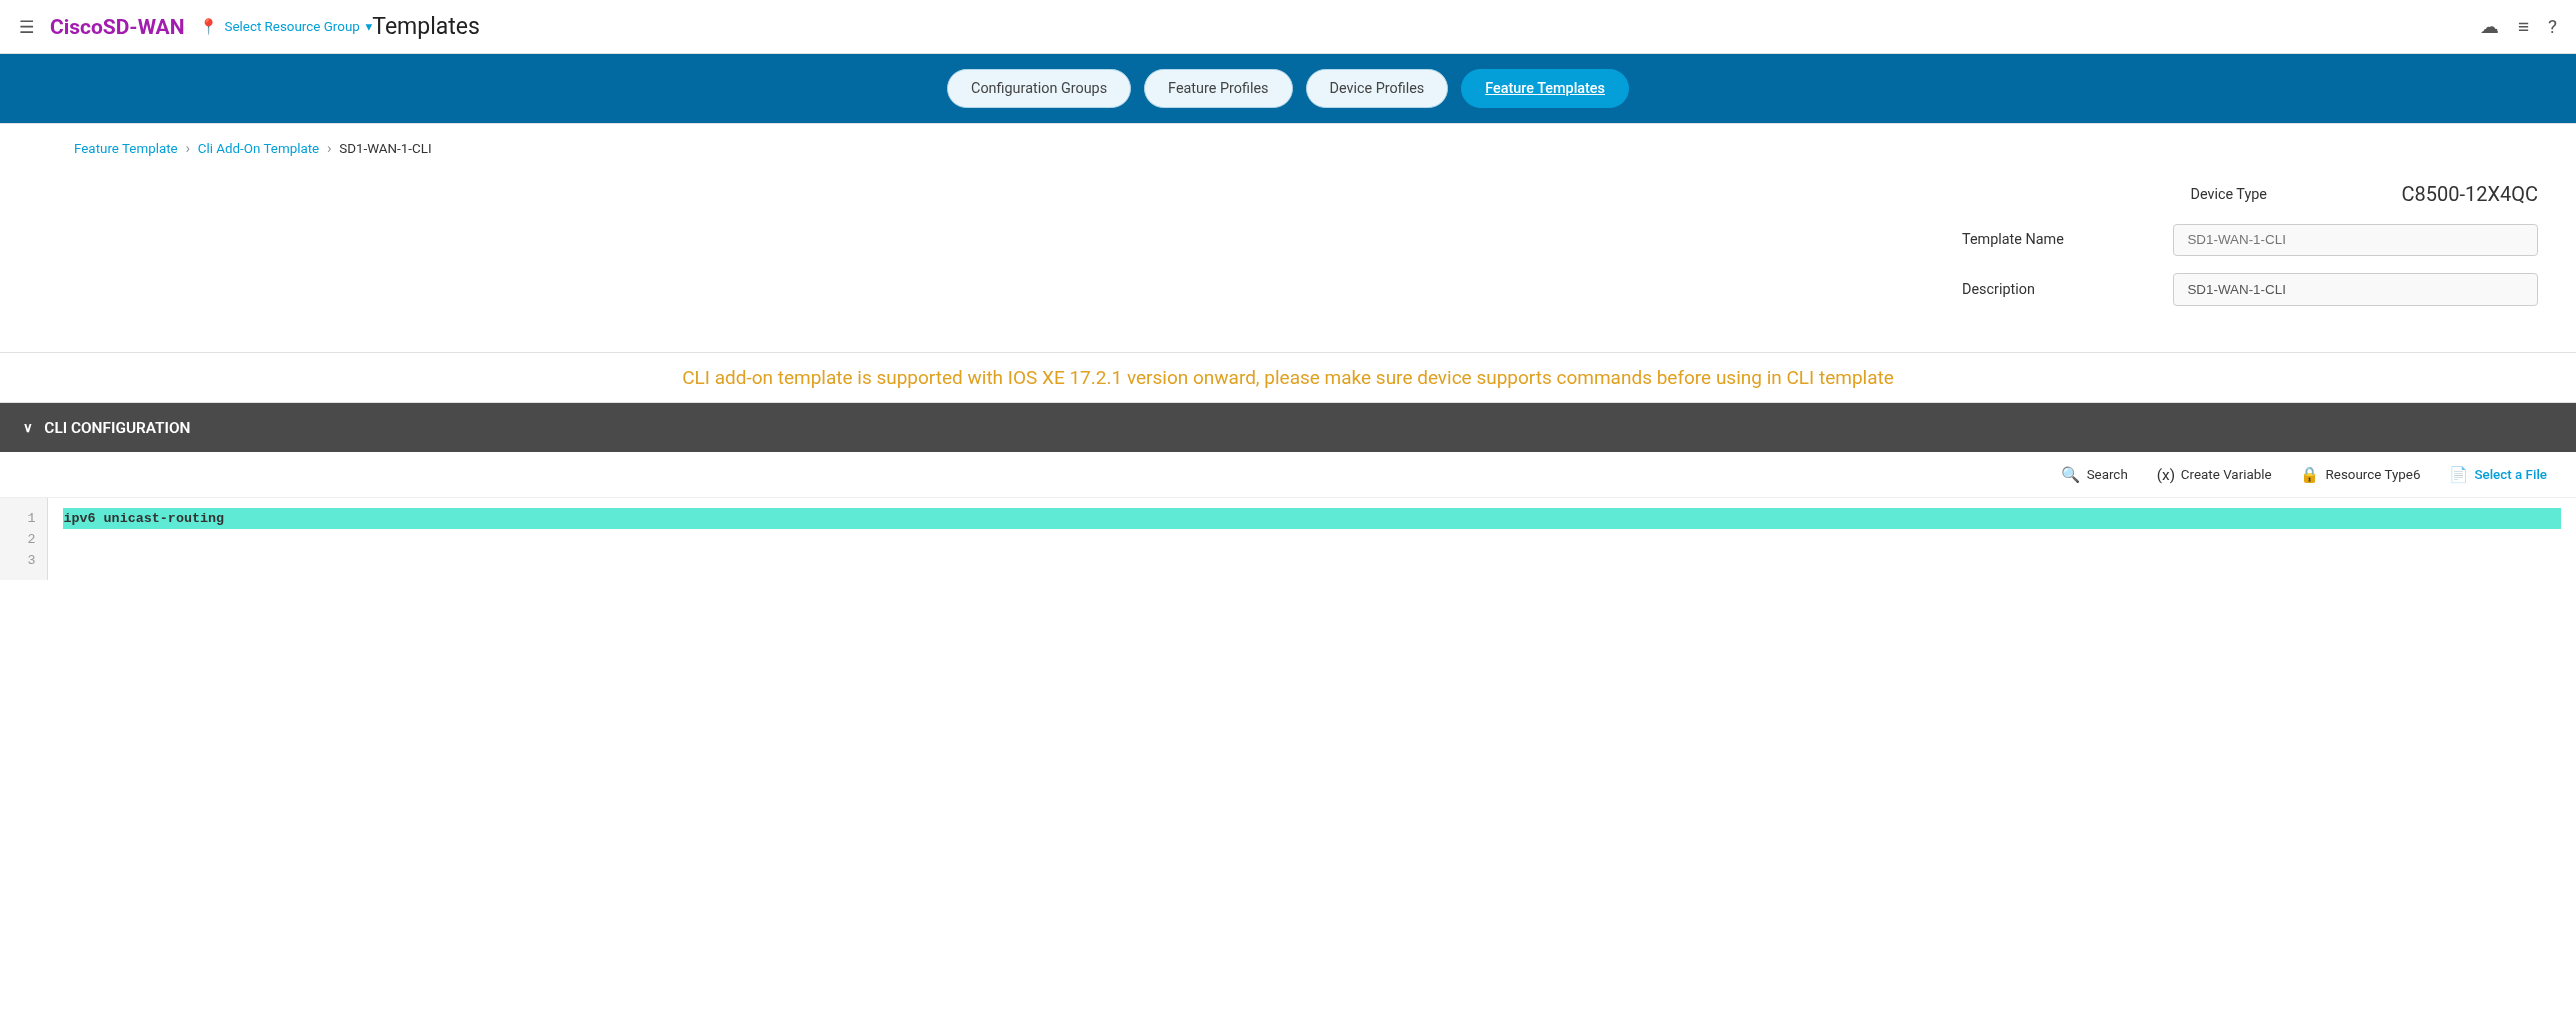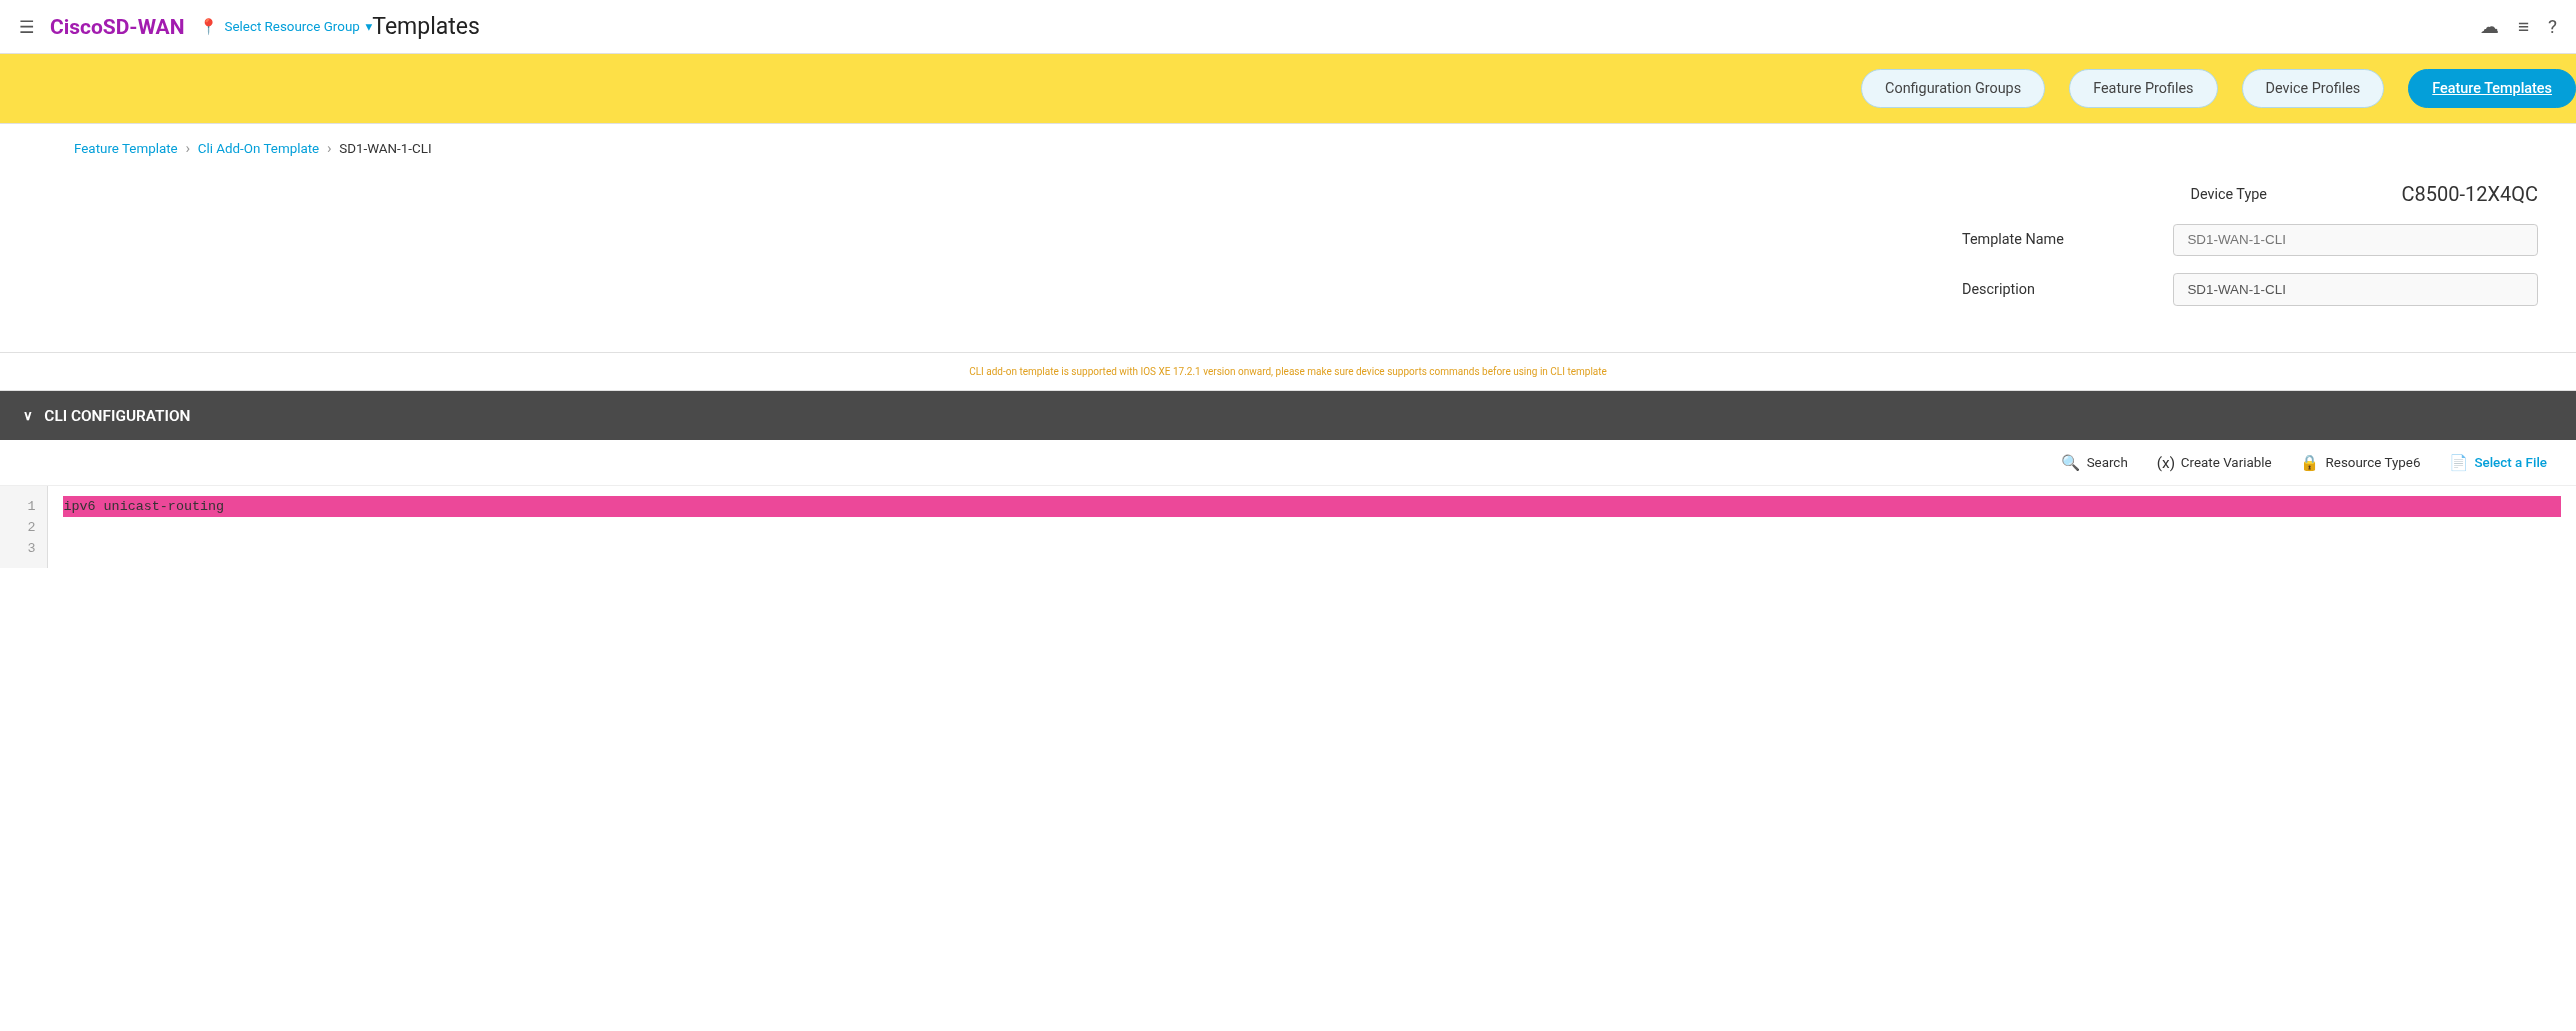--- a/index.html
+++ b/index.html
@@ -51,25 +51,25 @@
     }
     .header-icon {
       font-size: 19px;
       color: #555;
       cursor: pointer;
     }
 
     
     .nav-tabs {
       display: flex;
-      justify-content: flex-end;
+      justify-content: center;
       align-items: center;
       padding: 15.4px 0;
-      gap: 24px;
-      background: #fde047;
+      gap: 13px;
+      background: #0369a1;
       border-bottom: 1px solid #e0e0e0;
     }
     .nav-tab {
       padding: 9.6px 23px;
       border-radius: 23px;
       border: 1.4px solid #b0d8e8;
       background: #eaf6fb;
       color: #444;
       font-size: 14.4px;
       cursor: pointer;
@@ -134,21 +134,21 @@
 
     
     .info-banner {
       margin: 9.6px 0 0 0;
       padding: 13.4px 38px;
       background: #fff;
       border-top: 1.4px solid #e0e0e0;
       border-bottom: 1.4px solid #e0e0e0;
       text-align: center;
       color: #e0a020;
-      font-size: 10px;
+      font-size: 19px;
     }
 
     
     .cli-section {
       margin-top: 0;
     }
     .cli-header {
       display: flex;
       align-items: center;
       background: #4a4a4a;
@@ -213,21 +213,22 @@
     }
     .code-content {
       padding: 9.6px 15.4px;
       flex: 1;
       color: #333;
     }
     .code-line {
       line-height: 21px;
     }
     .code-line.active {
-      background: #ec4899;
+      background: #5eead4;
+      font-weight: bold;
     }
   </style>
 </head>
 <body>
 
 <div class="top-header">
   <span class="hamburger-icon">☰</span>
   <div class="logo">
     <span>Cisco</span>
       <span> SD-WAN</span>

